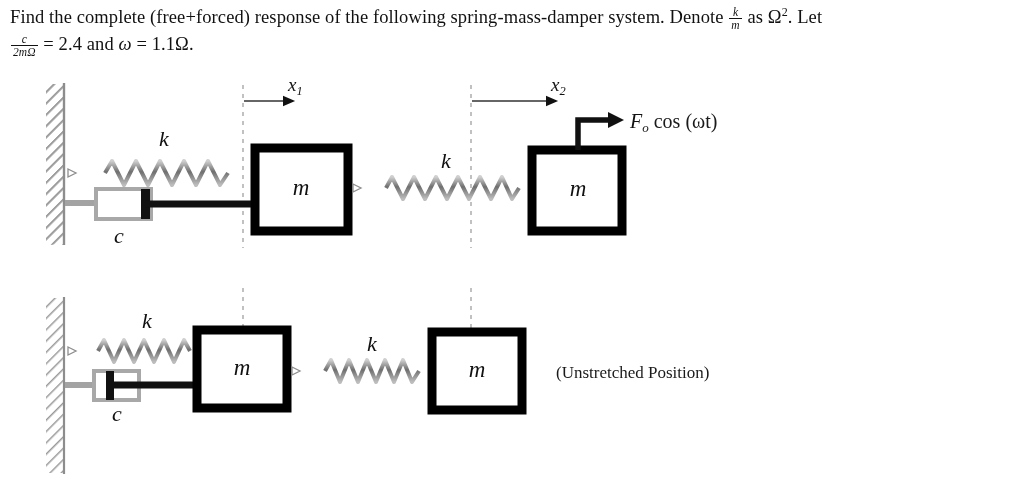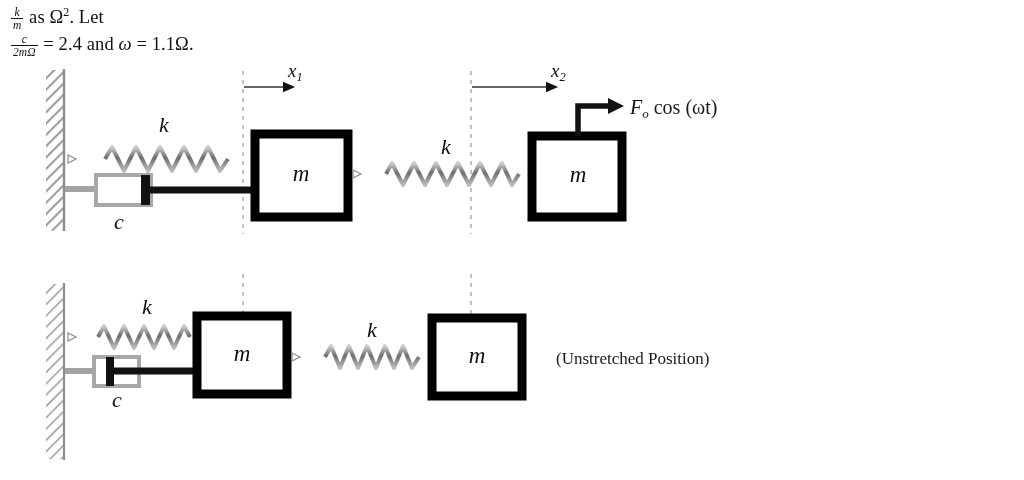--- a/index.html
+++ b/index.html
@@ -43,40 +43,40 @@
   .frac .den {
     display: block;
     padding: 0 2px;
   }
   .ital { font-style: italic; }
   .sup { font-size: 0.65em; vertical-align: super; }
   .sub { font-size: 0.65em; vertical-align: sub; }
   #diagram-area {
     position: absolute;
     left: 0;
-    top: 44px;
+    top: 58px;
     width: 948px;
     height: 420px;
   }
   svg { display: block; }
   .lbl {
     font-family: "Liberation Serif", serif;
     font-style: italic;
     fill: #111111;
   }
   .plain {
     font-family: "Liberation Serif", serif;
     fill: #1a1a1a;
   }
 </style>
 </head>
 <body>
 
 <div id="problem-statement">
-  <span class="frac"><span class="num ital">k</span><span class="den ital">m</span></span><span> as Ω</span><span class="sup">2</span><span>.  Let</span>
+  <span>Find the complete (free+forced) response of the following spring-mass-damper system.  Denote </span><span class="frac"><span class="num ital">k</span><span class="den ital">m</span></span><span> as Ω</span><span class="sup">2</span><span>.  Let</span>
   <br>
   <span class="frac"><span class="num ital">c</span><span class="den ital">2mΩ</span></span><span> = 2.4 and </span><span class="ital">ω</span><span> = 1.1Ω.</span>
 </div>
 
 <div id="diagram-area">
 <svg width="1024" height="420" viewBox="0 0 1024 420" xmlns="http://www.w3.org/2000/svg">
   <defs>
 
     <pattern id="hatch" width="8" height="8" patternTransform="rotate(45)" patternUnits="userSpaceOnUse">
       <line x1="0" y1="0" x2="0" y2="8" stroke="#9a9a9a" stroke-width="3"></line>

